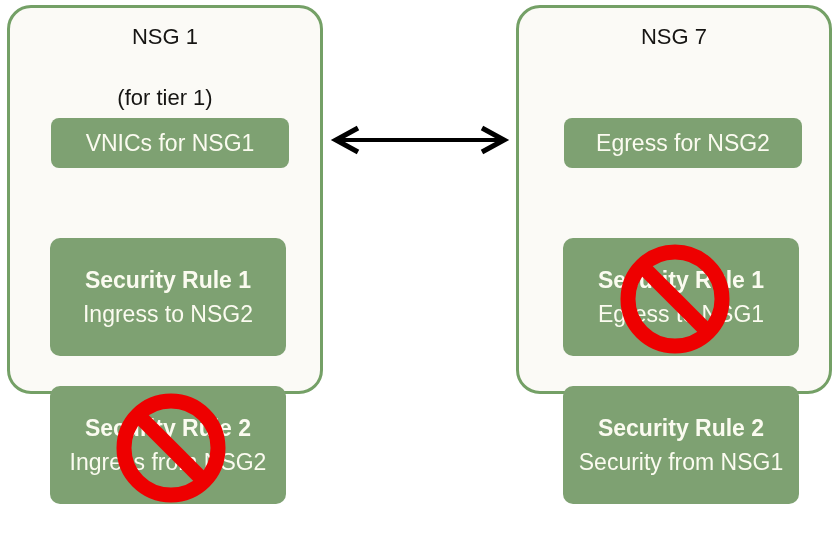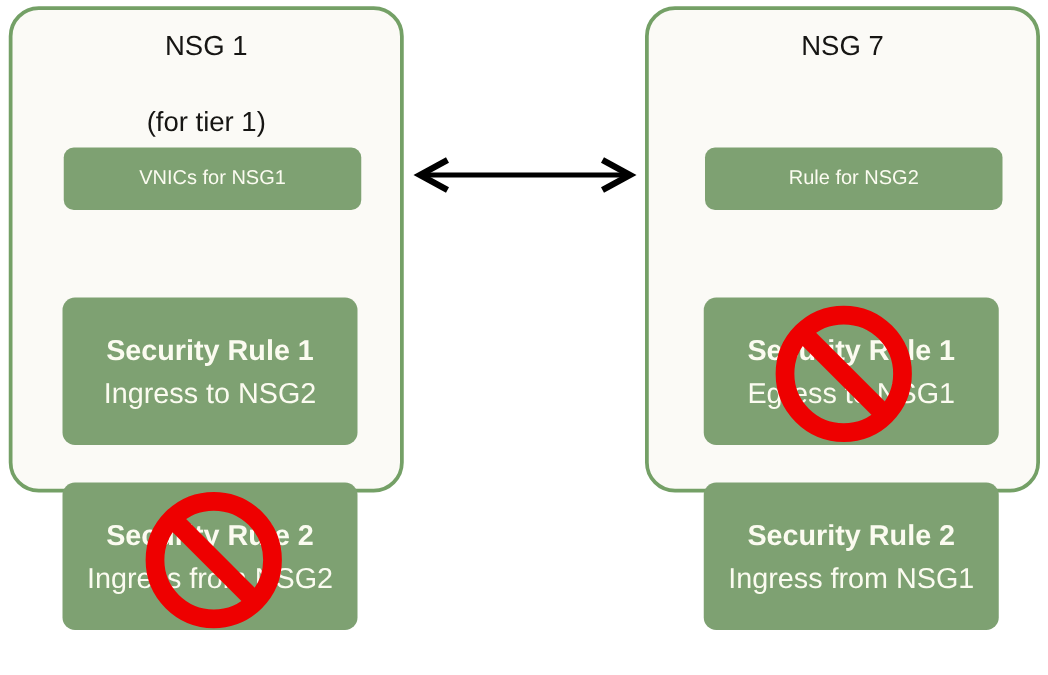--- a/index.html
+++ b/index.html
@@ -54,21 +54,21 @@
   .vnic-box {
     position: absolute;
     top: 110px;
     width: 238px;
     height: 50px;
     background: var(--box-green);
     border-radius: 8px;
     display: flex;
     align-items: center;
     justify-content: center;
-    font-size: 16px;
+    font-size: 23px;
     color: var(--box-text);
   }
   .left  .vnic-box { left: 41px; }
   .right .vnic-box { left: 45px; }
   .rule-box {
     position: absolute;
     width: 236px;
     height: 118px;
     background: var(--box-green);
     border-radius: 10px;
@@ -135,30 +135,30 @@
 
   <svg class="arrow-wrap" viewBox="0 0 180 52" aria-hidden="true">
     <line x1="7" y1="27" x2="173" y2="27" stroke="var(--arrow-black)" stroke-width="4"></line>
     <path d="M28 15 L6 27 L28 39" fill="none" stroke="var(--arrow-black)" stroke-width="5"></path>
     <path d="M152 15 L174 27 L152 39" fill="none" stroke="var(--arrow-black)" stroke-width="5"></path>
   </svg>
 
   <section class="nsg-container right">
     <div class="nsg-title">NSG 7</div>
 
-    <div class="vnic-box">Rule for NSG2</div>
+    <div class="vnic-box">Egress for NSG2</div>
 
     <div class="rule-box rule1">
       <div class="rule-name">Security Rule 1</div>
       <div class="rule-desc">Egress to NSG1</div>
     </div>
 
     <div class="rule-box rule2">
       <div class="rule-name">Security Rule 2</div>
-      <div class="rule-desc">Ingress from NSG1</div>
+      <div class="rule-desc">Security from NSG1</div>
     </div>
 
     <svg class="no-symbol on-rule1" viewBox="0 0 120 120" aria-hidden="true">
       <circle cx="60" cy="60" r="47" fill="none" stroke="var(--prohibit-red)" stroke-width="15"></circle>
       <line x1="26.8" y1="26.8" x2="93.2" y2="93.2" stroke="var(--prohibit-red)" stroke-width="15"></line>
     </svg>
   </section>
 
 </div>
 

